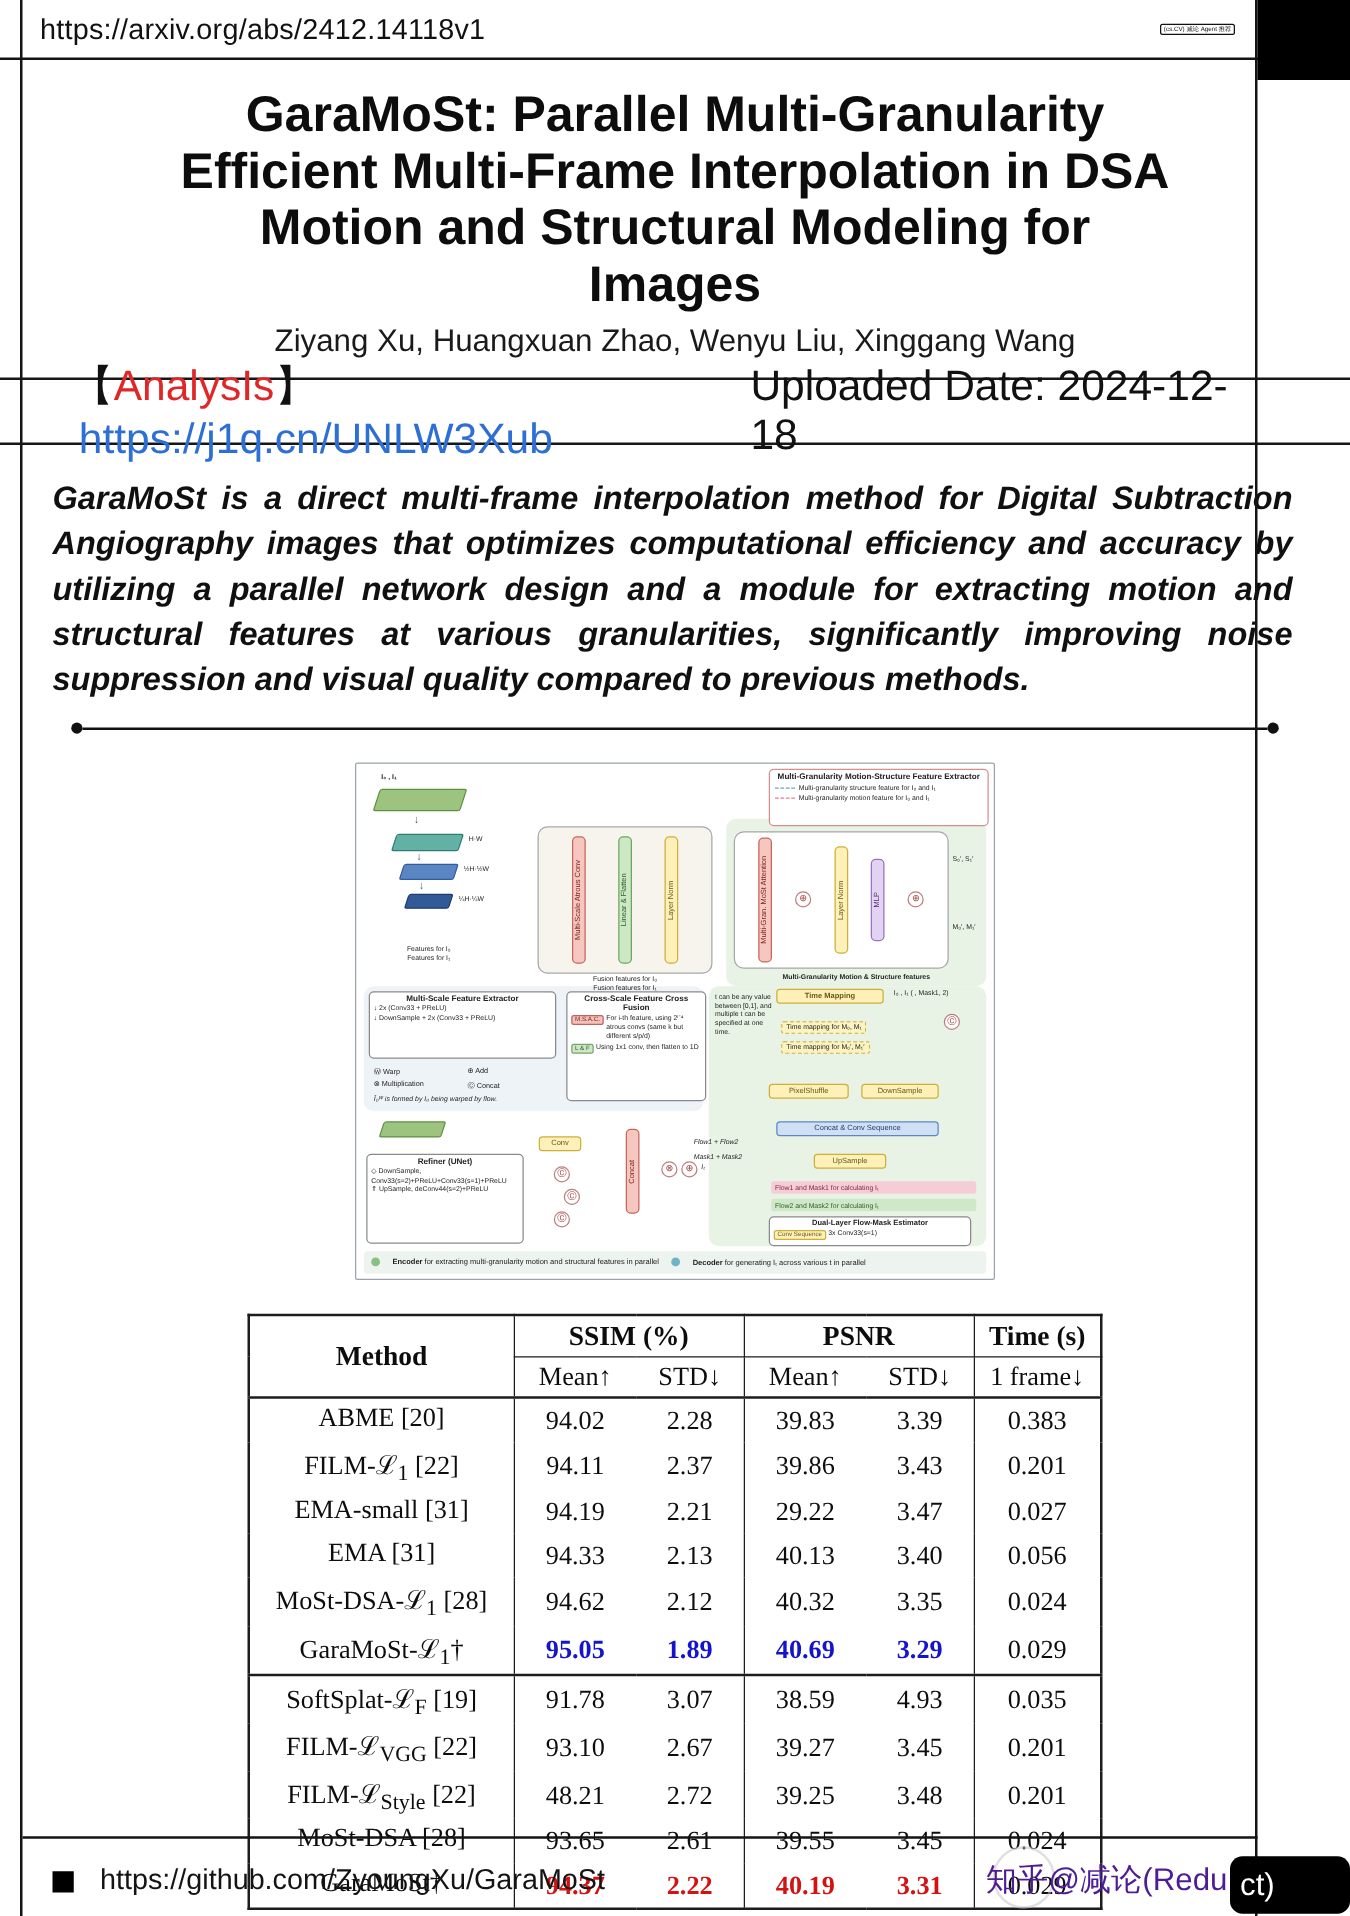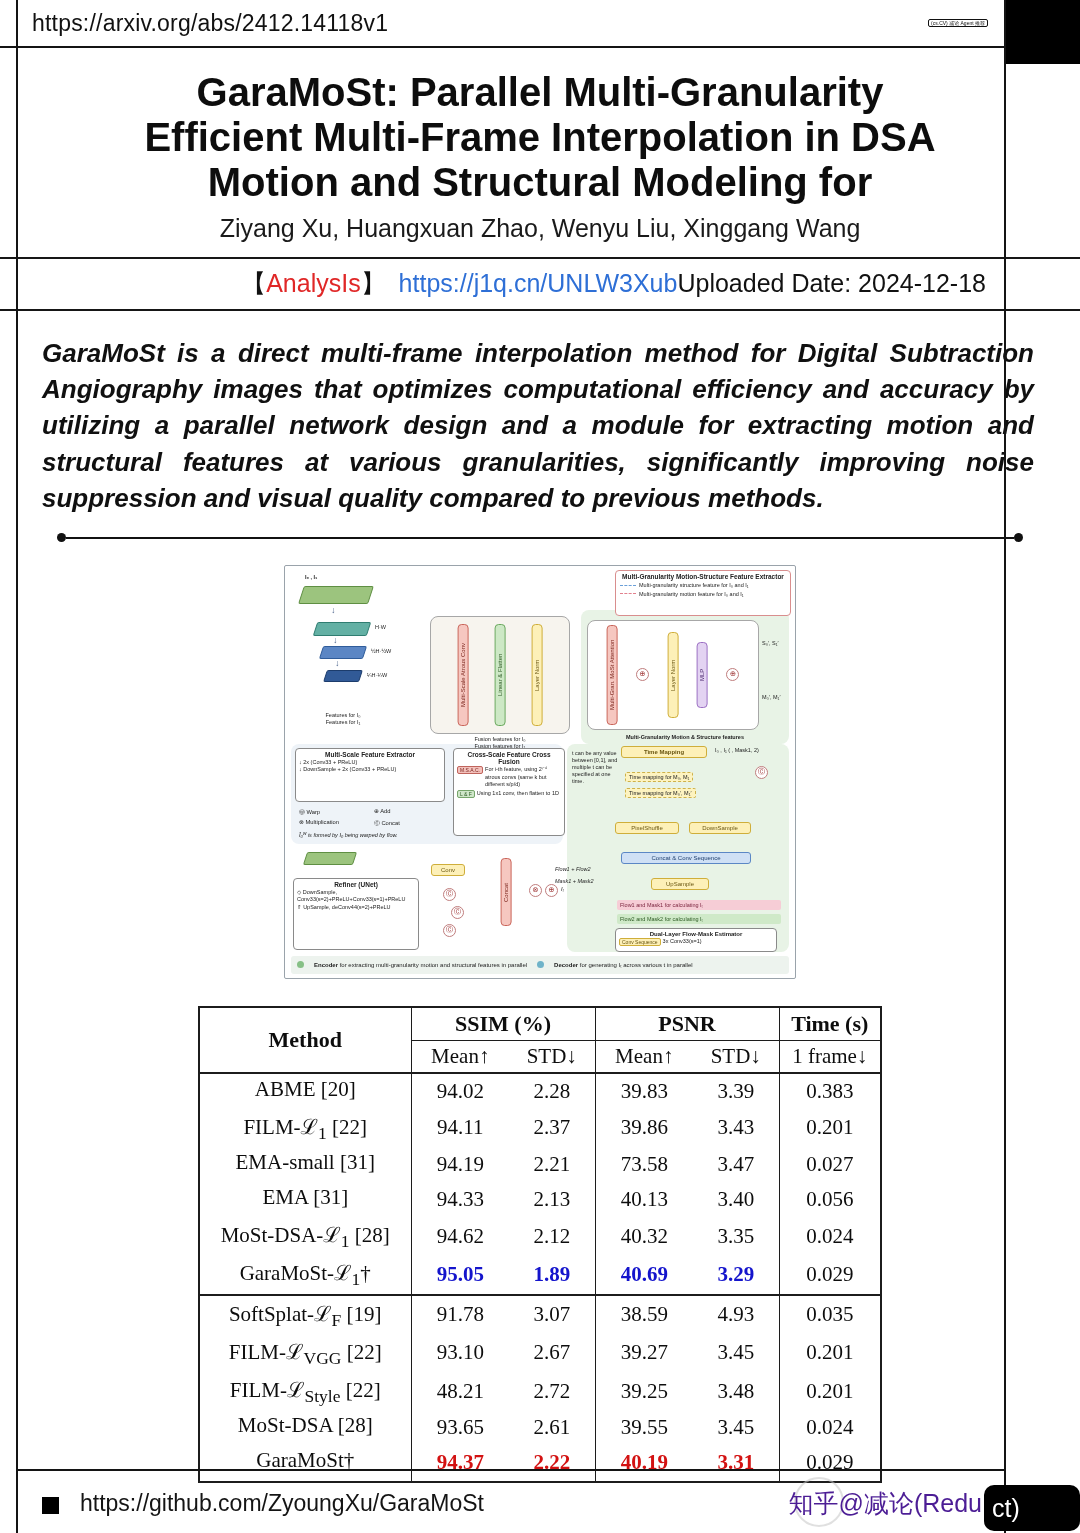--- a/index.html
+++ b/index.html
@@ -19,21 +19,21 @@
   .topbar .tag{font-weight:400;}
 
   
   .title{margin:22px auto 8px;width:960px;text-align:center;font-weight:bold;
     font-size:40px;line-height:1.13;color:#0d0d0d;}
   .authors{text-align:center;font-size:25px;margin-bottom:14px;color:#1a1a1a;}
   .hr{border:none;border-top:2px solid #161616;margin:0 0 0 0;}
 
   
   .analysis{height:50px;display:flex;align-items:center;justify-content:flex-end;
-    padding:0 94px 0 87px;font-size:25px;}
+    padding:0 94px 0 57px;font-size:34px;}
   .analysis .lbl-red{color:var(--label-red,#e02727);}
   .analysis .link{color:var(--link,#2e6fd6);margin-left:6px;}
 
   
   .summary{margin:24px 46px 16px 42px;font-size:26px;font-weight:bold;font-style:italic;
     text-align:justify;line-height:1.40;color:#101010;}
 
   
   .divider{display:flex;align-items:center;margin:14px 57px 0 57px;height:10px;}
   .divider .dot{width:9px;height:9px;border-radius:50%;background:#111;}
@@ -136,20 +136,21 @@
 
   <div class="topbar">
     <span class="url">https://arxiv.org/abs/2412.14118v1</span>
     <span class="tag">(cs.CV) 减论 Agent 推荐</span>
   </div>
 
   <div class="title">
     <div>GaraMoSt: Parallel Multi-Granularity</div>
     <div>Efficient Multi-Frame Interpolation in DSA</div>
     <div>Motion and Structural Modeling for</div>
+    <div>Images</div>
   </div>
   <div class="authors">Ziyang Xu, Huangxuan Zhao, Wenyu Liu, Xinggang Wang</div>
 
   <hr class="hr">
 
   <div class="analysis">
     <span>
       <span>【</span><span class="lbl-red">AnalysIs</span><span>】</span>
       <span class="link">https://j1q.cn/UNLW3Xub</span>
     </span>
@@ -329,21 +330,21 @@
         <td>94.11</td>
           <td class="vr">2.37</td>
         <td>39.86</td>
           <td class="vr">3.43</td>
         <td>0.201</td>
       </tr>
       <tr>
         <td class="vr"><span>EMA-small [31]</span><sub></sub><span></span></td>
         <td>94.19</td>
           <td class="vr">2.21</td>
-        <td>73.58</td>
+        <td>29.22</td>
           <td class="vr">3.47</td>
         <td>0.027</td>
       </tr>
       <tr>
         <td class="vr"><span>EMA [31]</span><sub></sub><span></span></td>
         <td>94.33</td>
           <td class="vr">2.13</td>
         <td>40.13</td>
           <td class="vr">3.40</td>
         <td>0.056</td>

